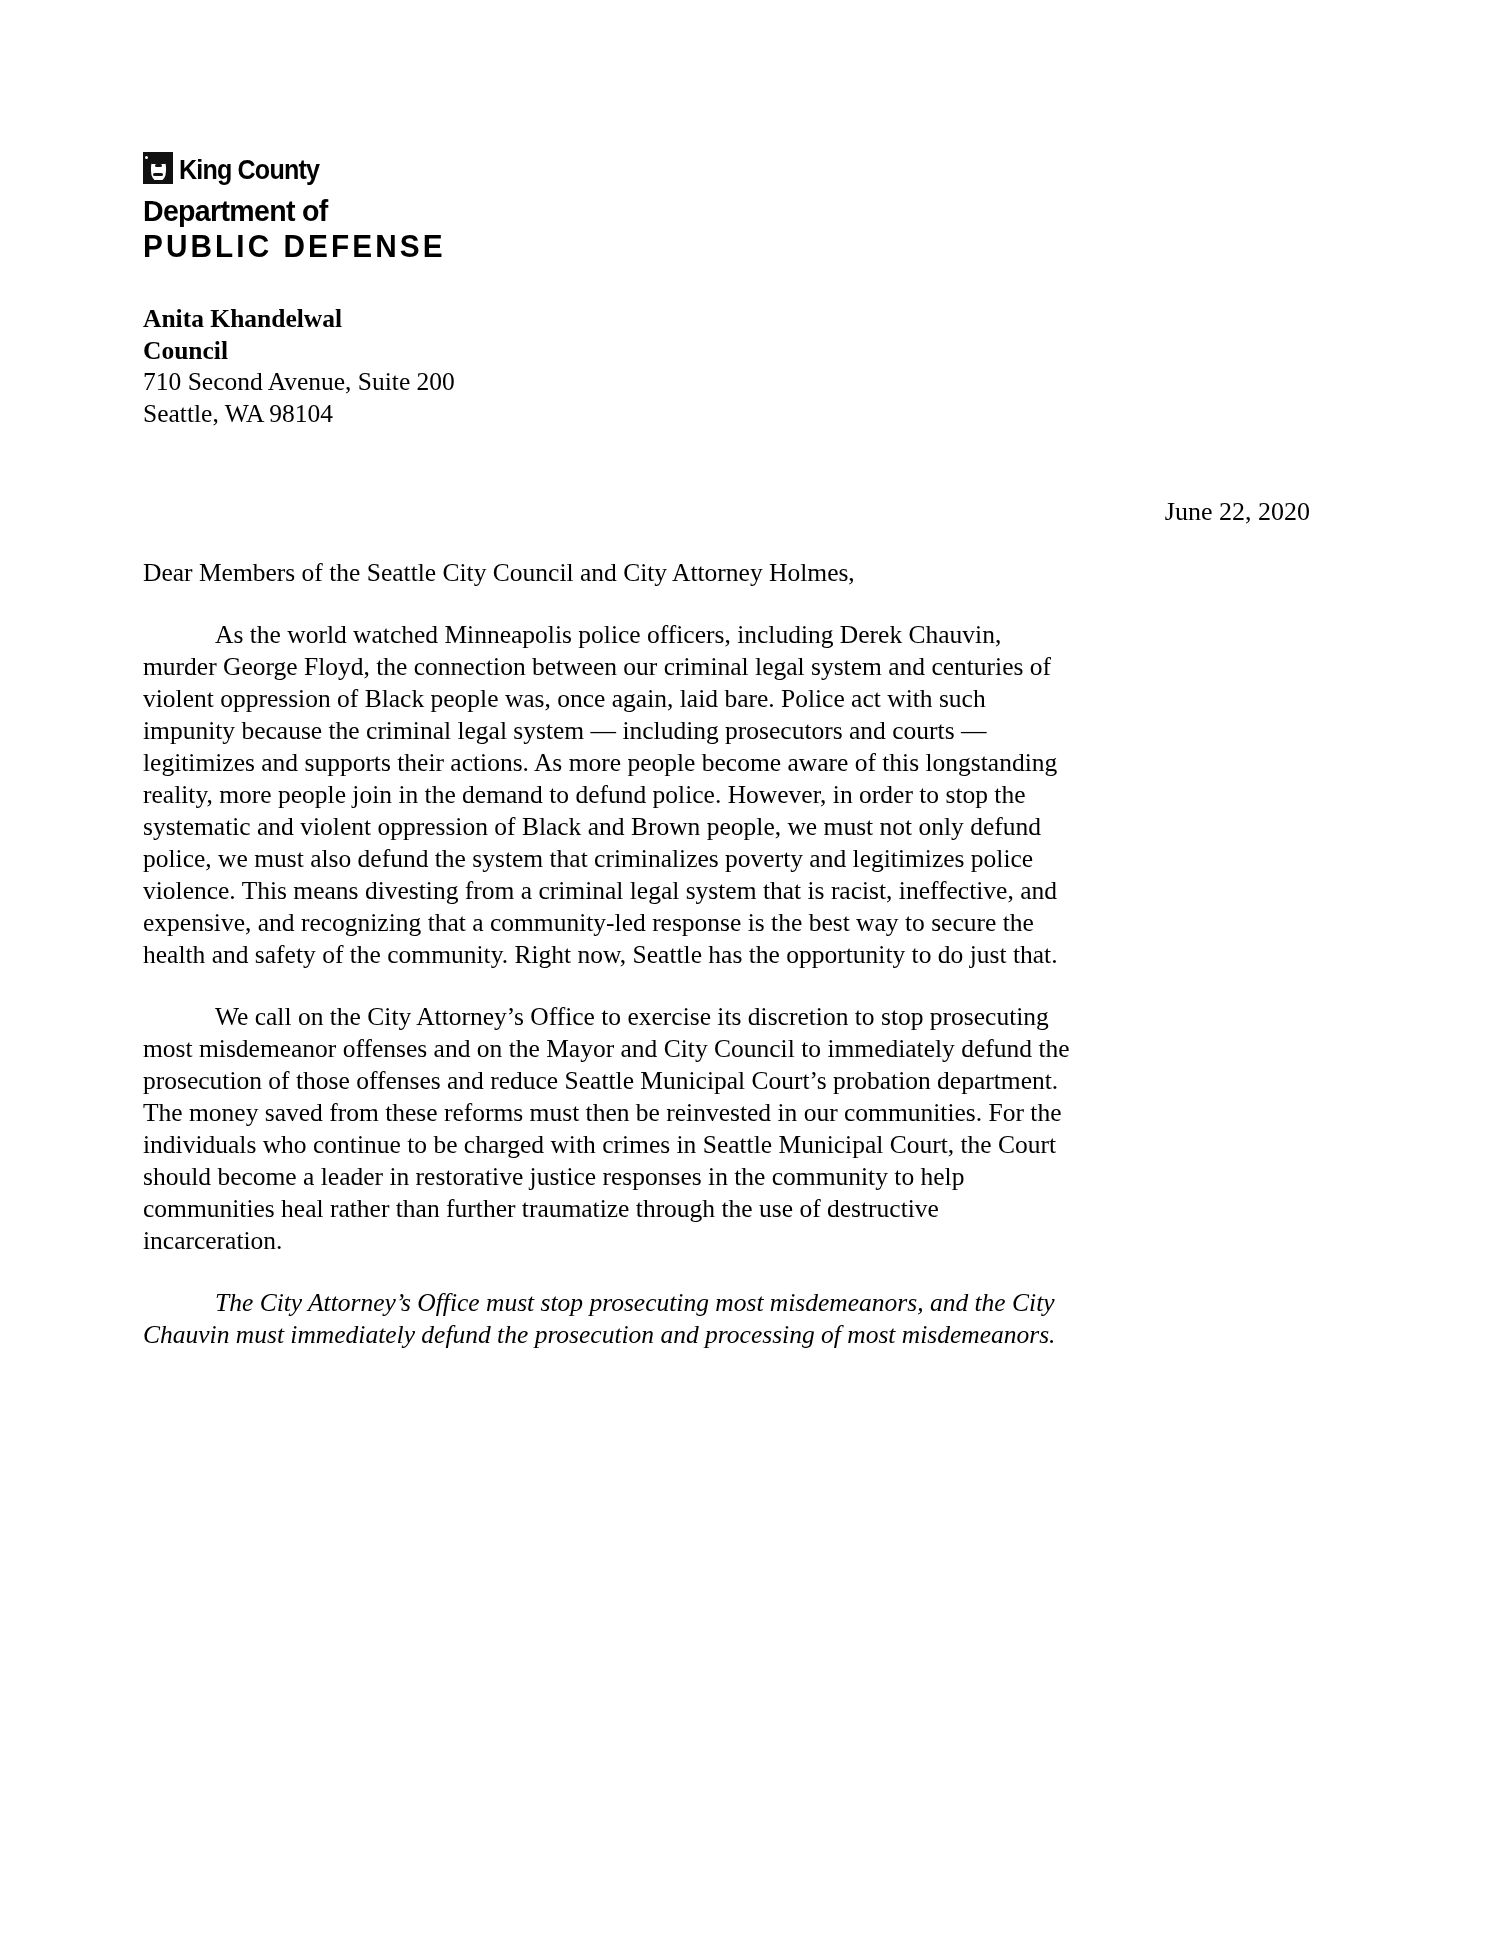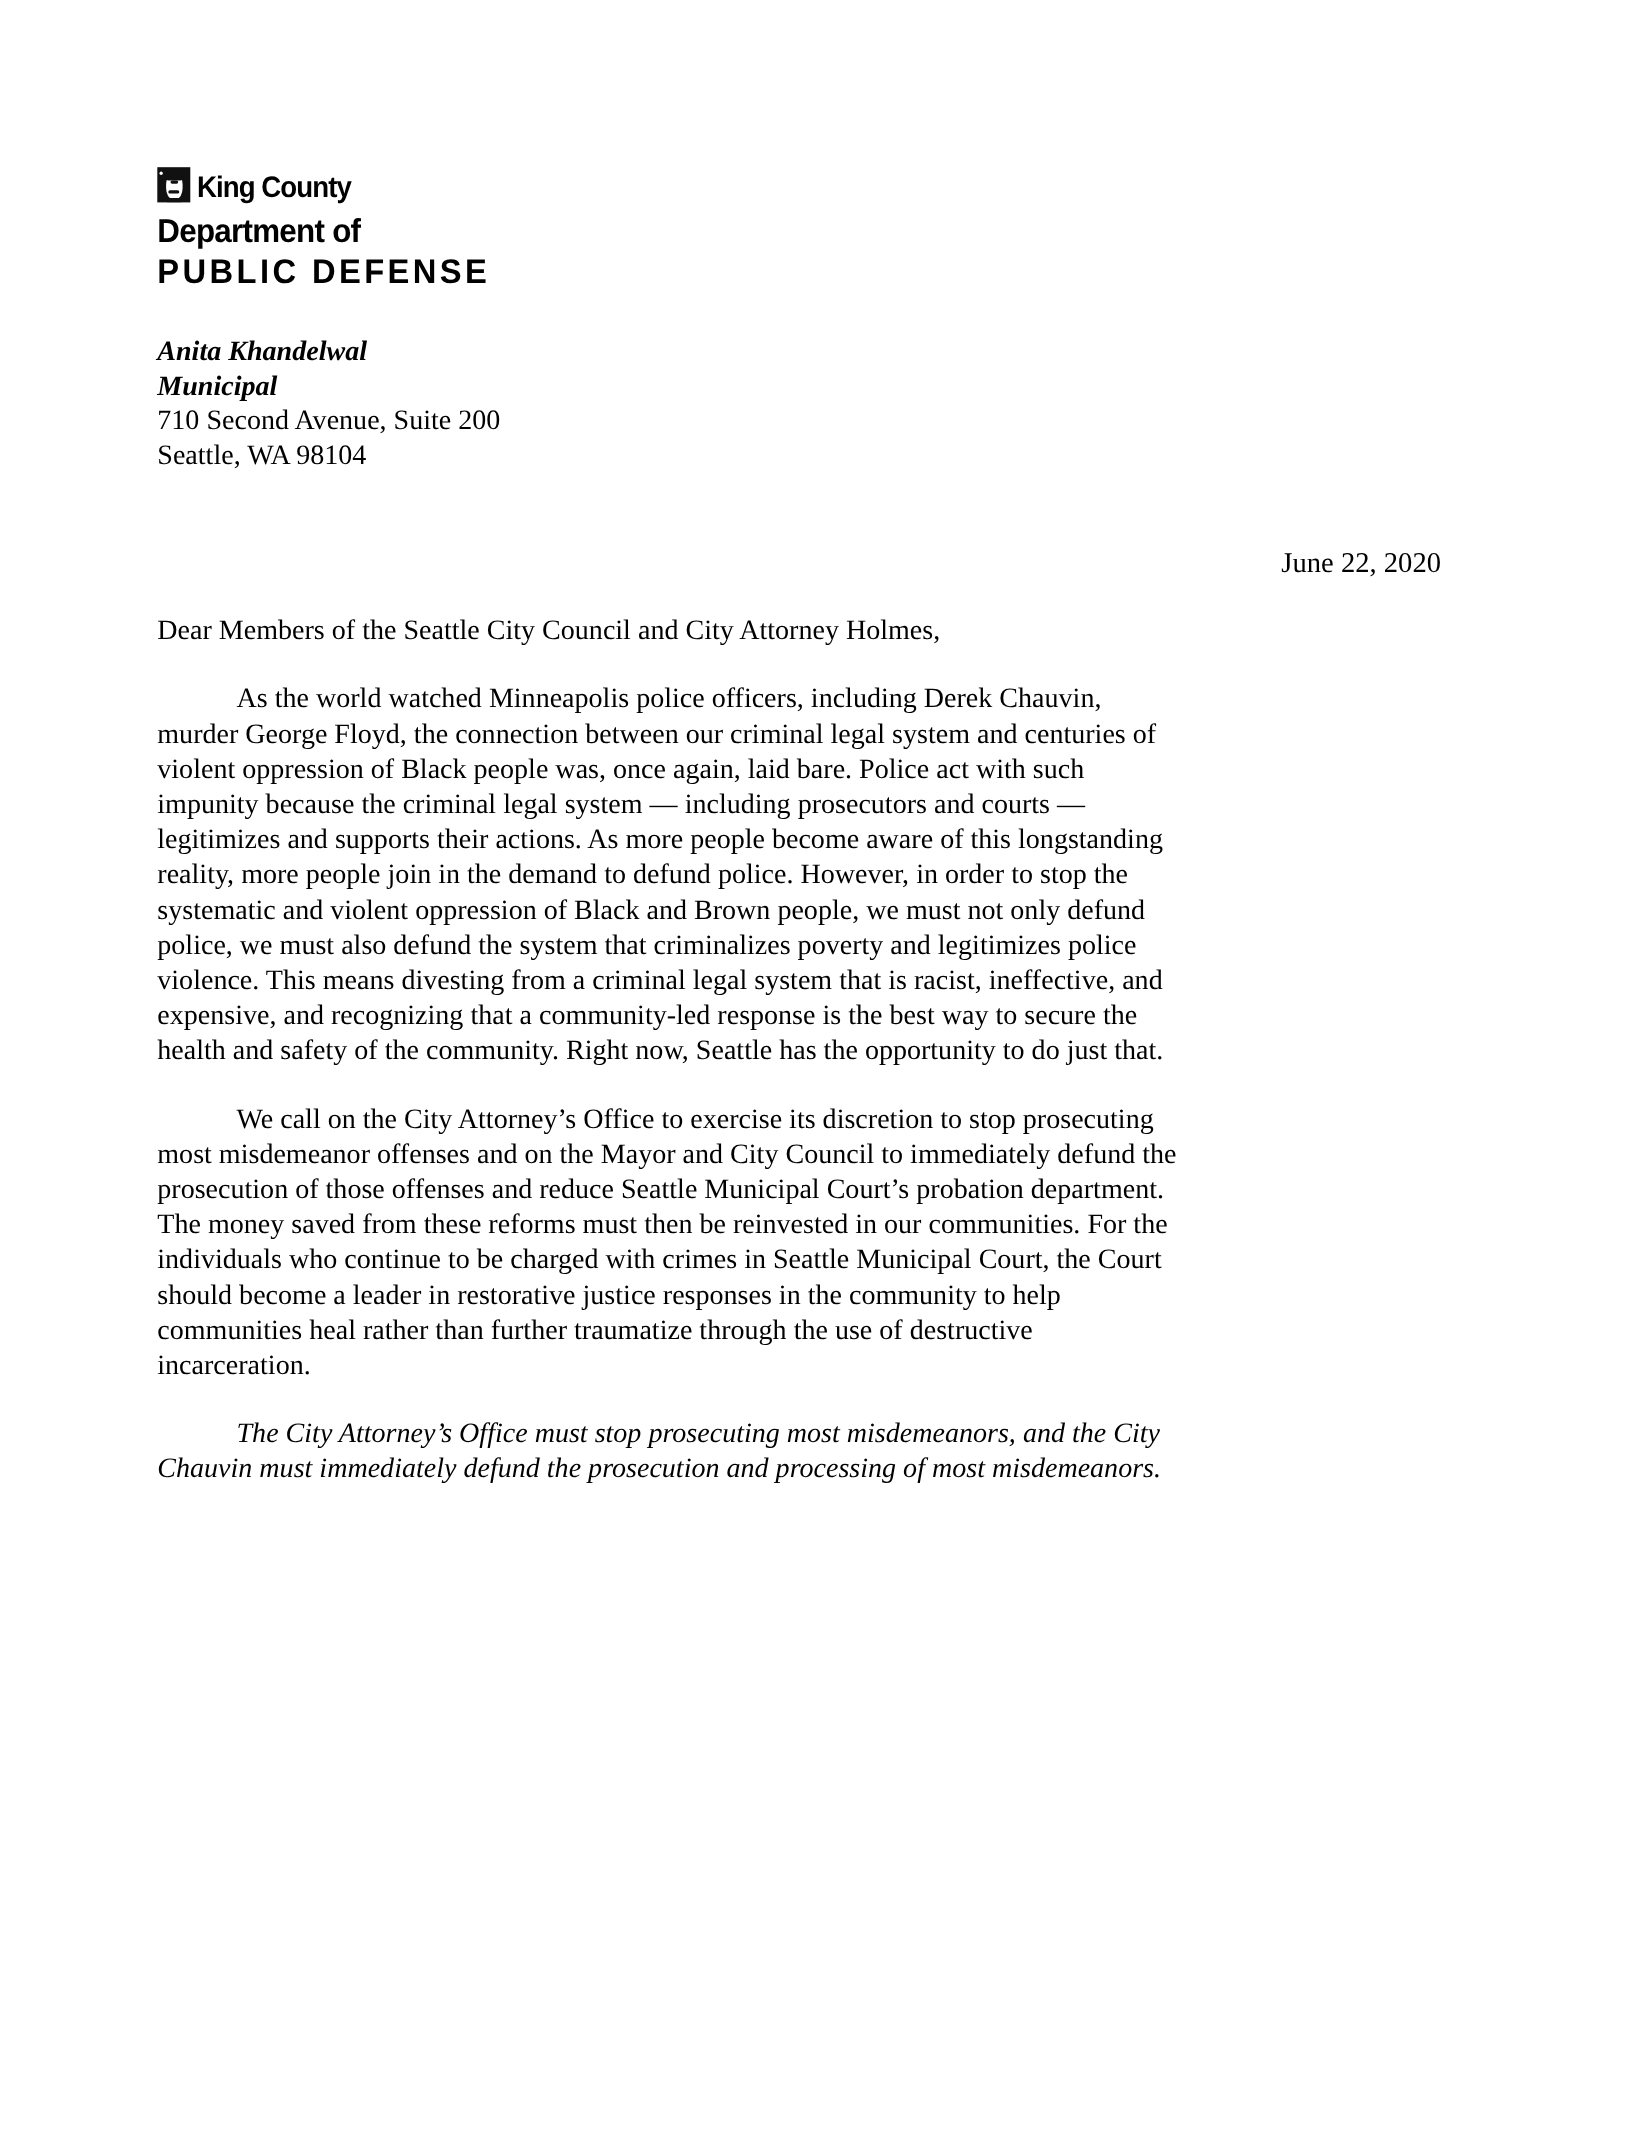--- a/index.html
+++ b/index.html
@@ -141,21 +141,20 @@
   .address-block {
     position: absolute;
     left: 143px;
     top: 303px;
     width: 700px;
     font-size: 25.5px;
     line-height: 31.5px;
   }
   .address-block .strong {
     font-weight: bold;
-    font-style: italic;
   }
 
   
   .date-line {
     position: absolute;
     right: 190px;
     top: 496px;
     font-size: 26px;
     line-height: 31px;
     text-align: right;
@@ -212,21 +211,21 @@
         <div class="chin"></div>
       </div>
       <div class="kc-wordmark">King County</div>
     </div>
     <div class="dept-line">Department of</div>
     <div class="dept-name">PUBLIC DEFENSE</div>
   </div>
 
   <div class="address-block">
     <div class="strong">Anita Khandelwal</div>
-    <div class="strong">Municipal</div>
+    <div class="strong">Council</div>
     <div>710 Second Avenue, Suite 200</div>
     <div>Seattle, WA  98104</div>
   </div>
 
   <div class="date-line">June 22, 2020</div>
 
   <div class="salutation">Dear Members of the Seattle City Council and City Attorney Holmes,</div>
 
   <div class="body-copy">
     <p>As the world watched Minneapolis police officers, including Derek Chauvin, murder George Floyd, the connection between our criminal legal system and centuries of violent oppression of Black people was, once again, laid bare. Police act with such impunity because the criminal legal system — including prosecutors and courts — legitimizes and supports their actions. As more people become aware of this longstanding reality, more people join in the demand to defund police. However, in order to stop the systematic and violent oppression of Black and Brown people, we must not only defund police, we must also defund the system that criminalizes poverty and legitimizes police violence. This means divesting from a criminal legal system that is racist, ineffective, and expensive, and recognizing that a community-led response is the best way to secure the health and safety of the community. Right now, Seattle has the opportunity to do just that.</p>

